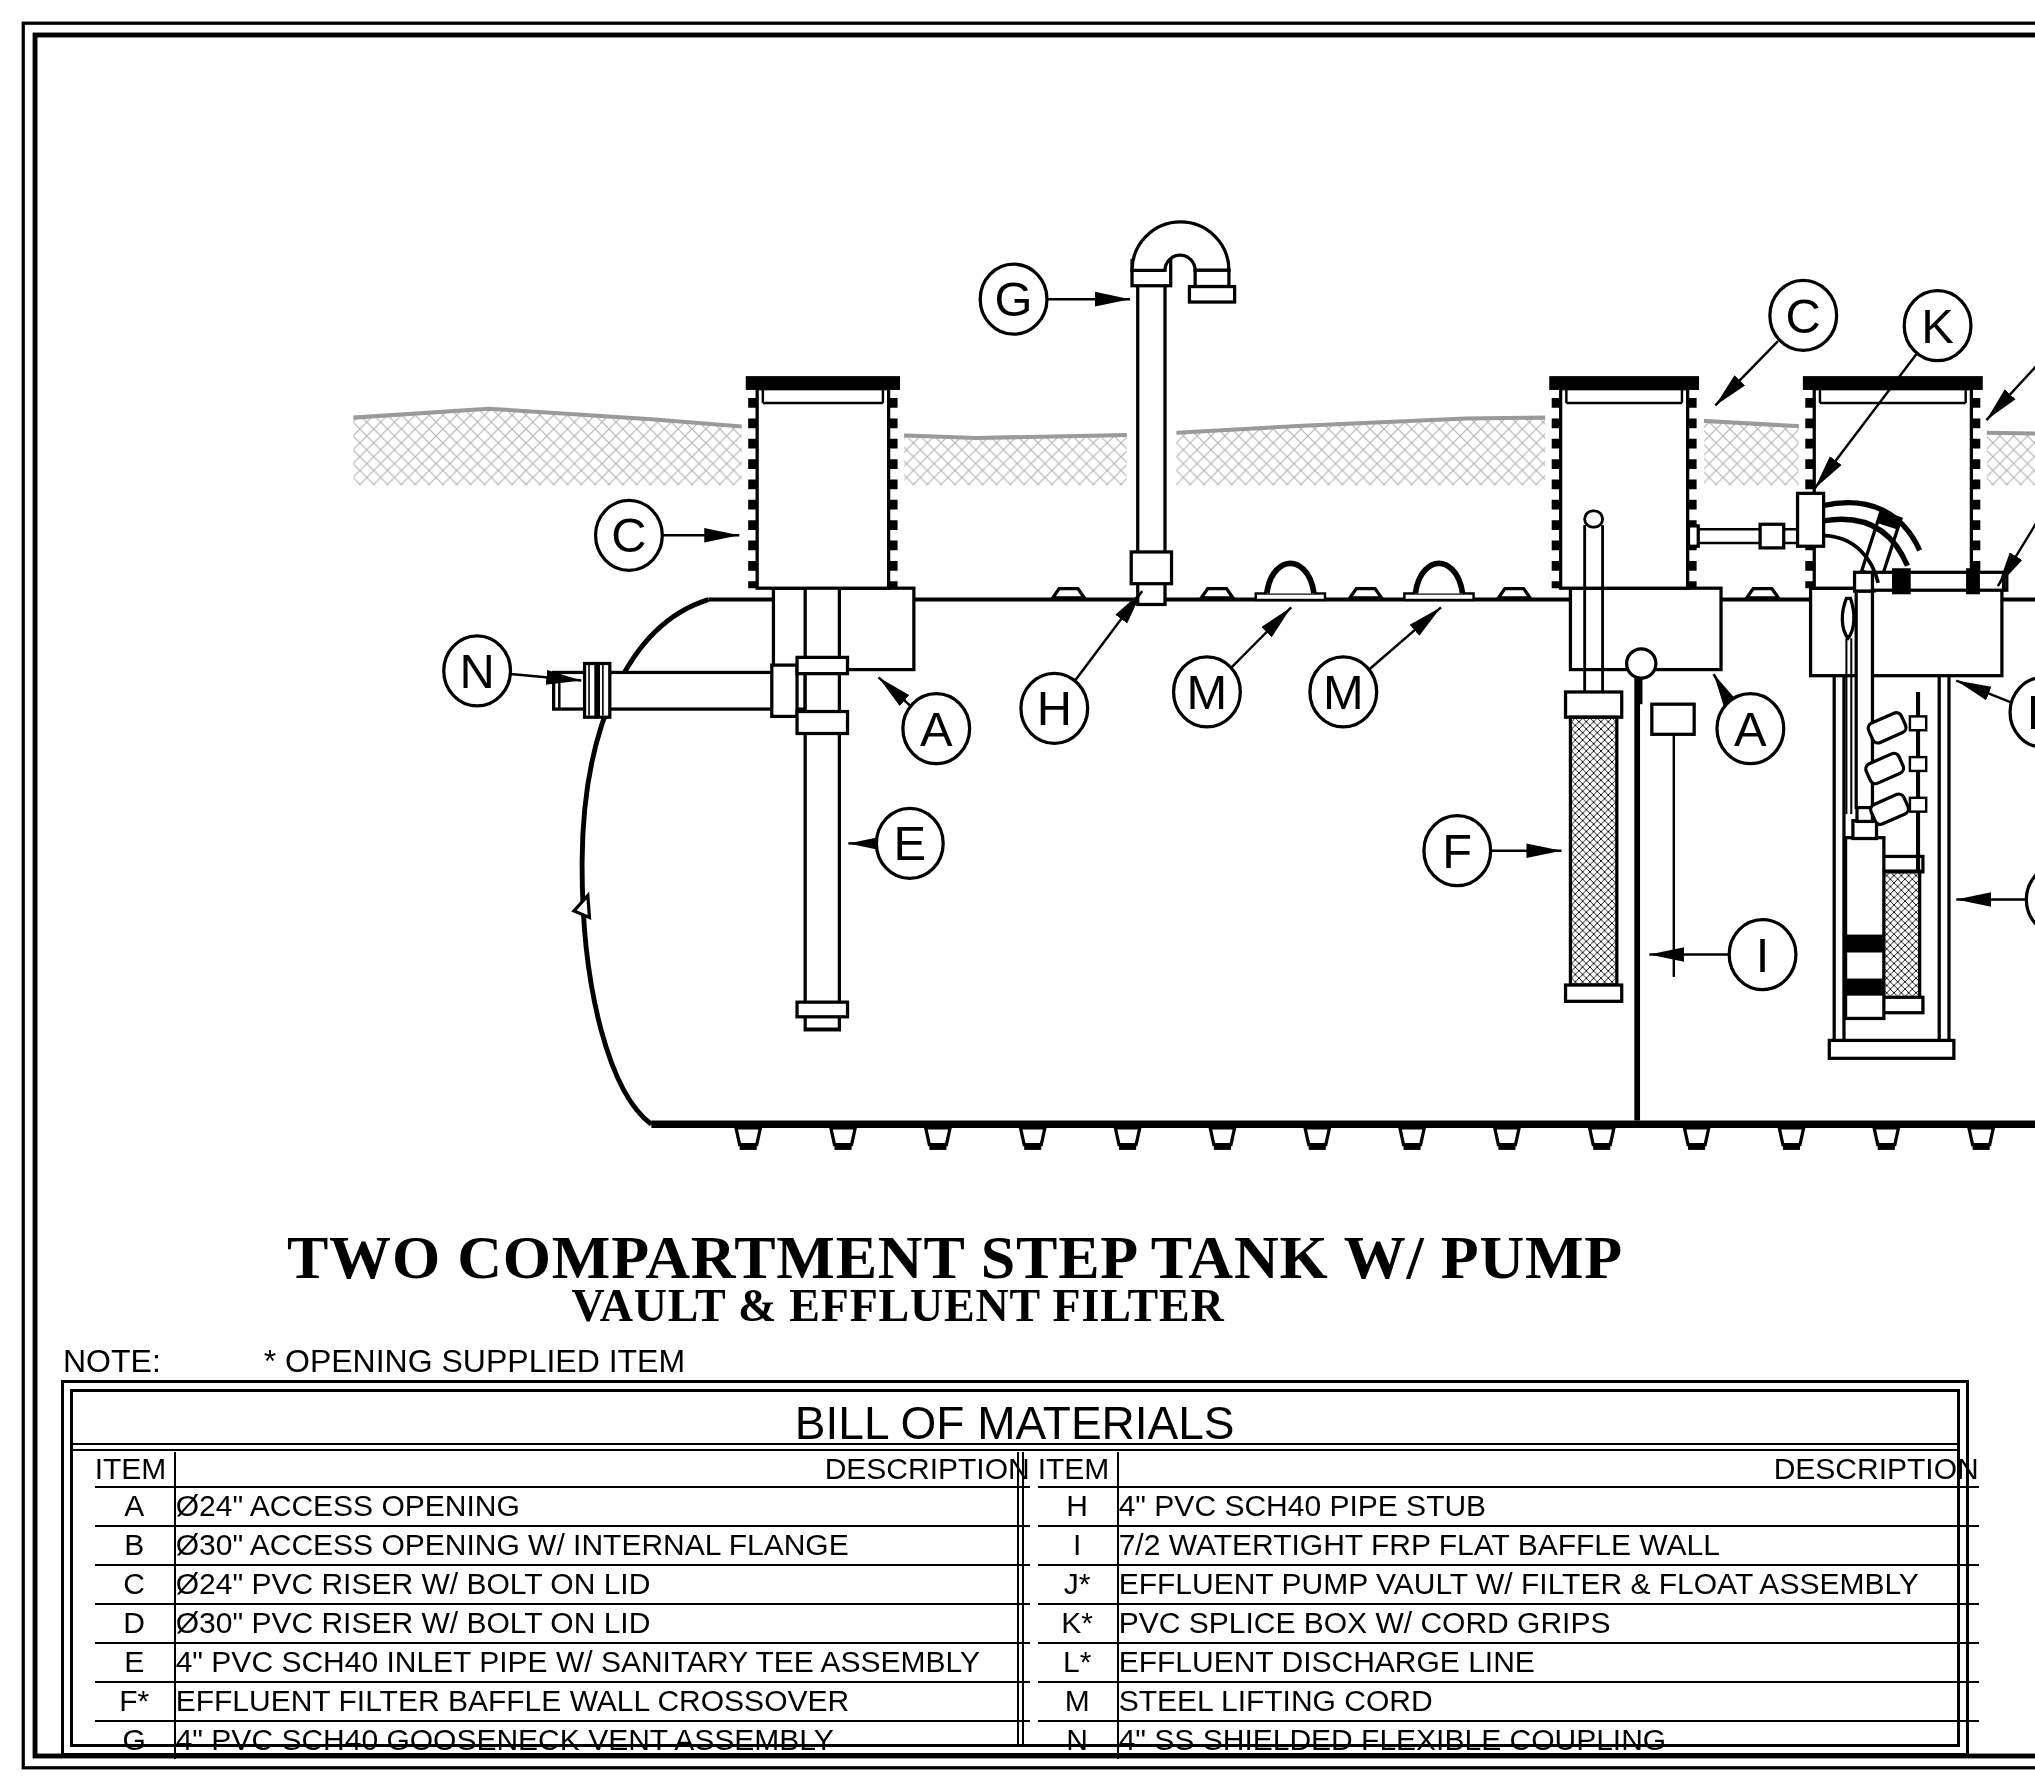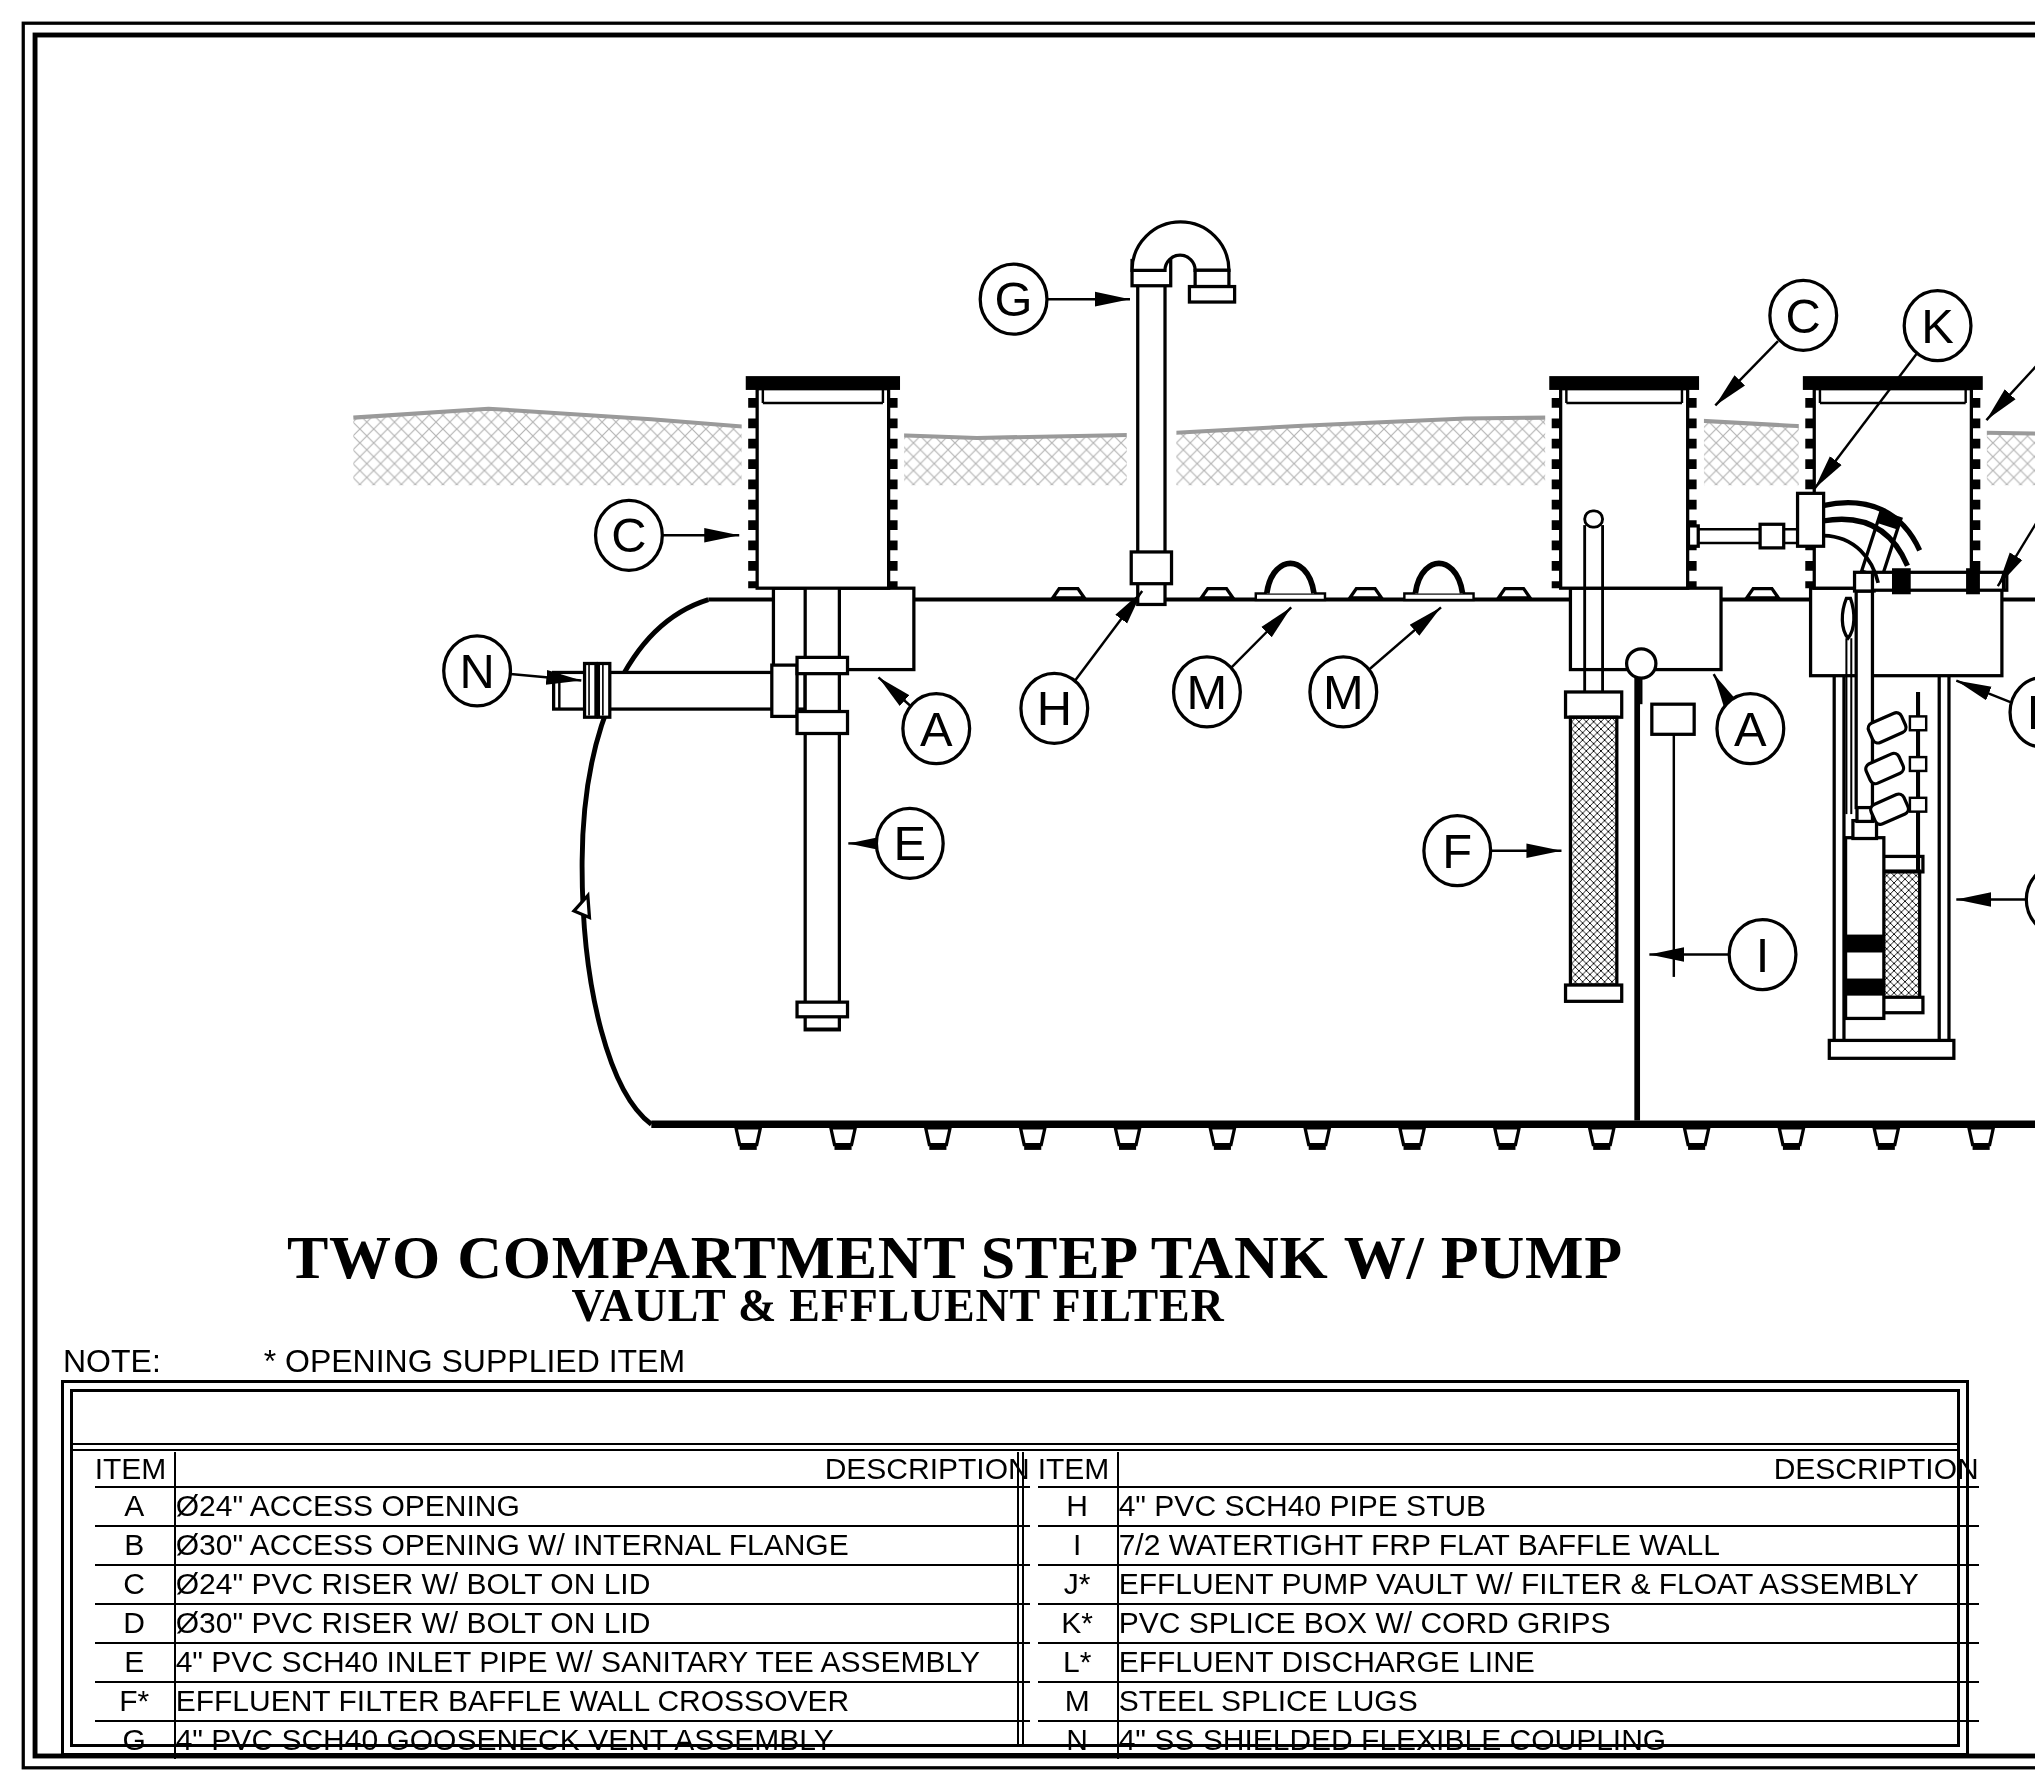--- a/index.html
+++ b/index.html
@@ -349,20 +349,21 @@
 <div id="title1" class="abs main-title">TWO COMPARTMENT STEP TANK  W/ PUMP</div>
 <div id="title2" class="abs main-title">VAULT &amp; EFFLUENT FILTER</div>
 
 <div id="note" class="abs">
   <span>NOTE:</span>
   <span class="star">* OPENING SUPPLIED ITEM</span>
 </div>
 
 <div id="bom" class="abs">
   <div id="bom-inner" class="abs">
+    <div id="bom-title" class="abs">BILL OF MATERIALS</div>
     <div class="abs hline" style="left:0;top:51px;width:100%;"></div>
     <div class="abs hline" style="left:0;top:57px;width:100%;"></div>
     <div class="abs vline" style="left:944px;top:60px;height:292px;"></div>
     <div class="abs vline" style="left:949px;top:60px;height:292px;"></div>
     <table id="bomL" class="bomtab">
       <thead>
           <tr>
         <th class="item">ITEM</th>
         <th class="desc">DESCRIPTION</th>
       </tr>
@@ -421,21 +422,21 @@
           <tr>
             <td class="item">K*</td>
             <td class="desc">PVC SPLICE BOX W/ CORD GRIPS</td>
           </tr>
           <tr>
             <td class="item">L*</td>
             <td class="desc">EFFLUENT DISCHARGE LINE</td>
           </tr>
           <tr>
             <td class="item">M</td>
-            <td class="desc">STEEL SPLICE LUGS</td>
+            <td class="desc">STEEL LIFTING CORD</td>
           </tr>
           <tr>
             <td class="item">N</td>
             <td class="desc">4" SS SHIELDED FLEXIBLE COUPLING</td>
           </tr>
         </tbody>
     </table>
   </div>
 </div>
 

